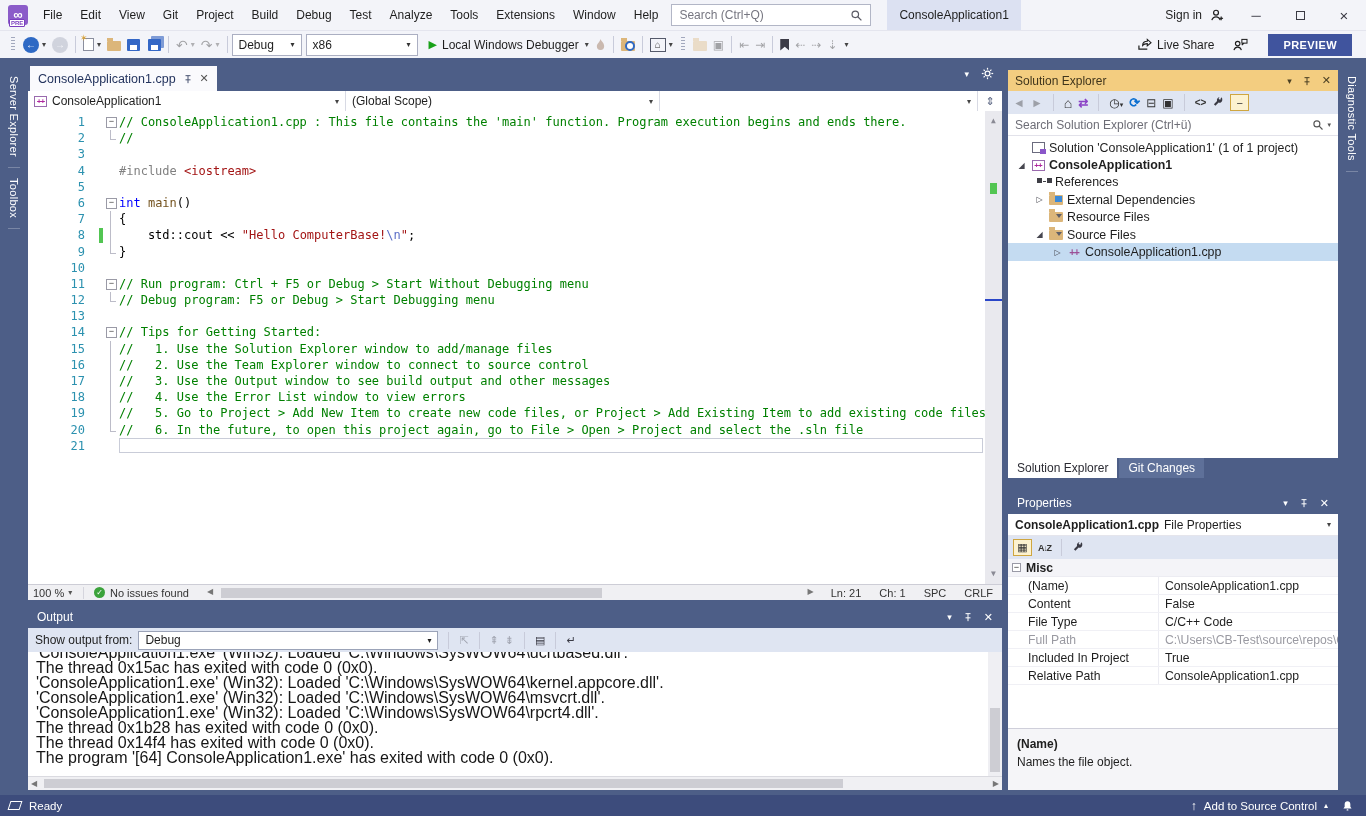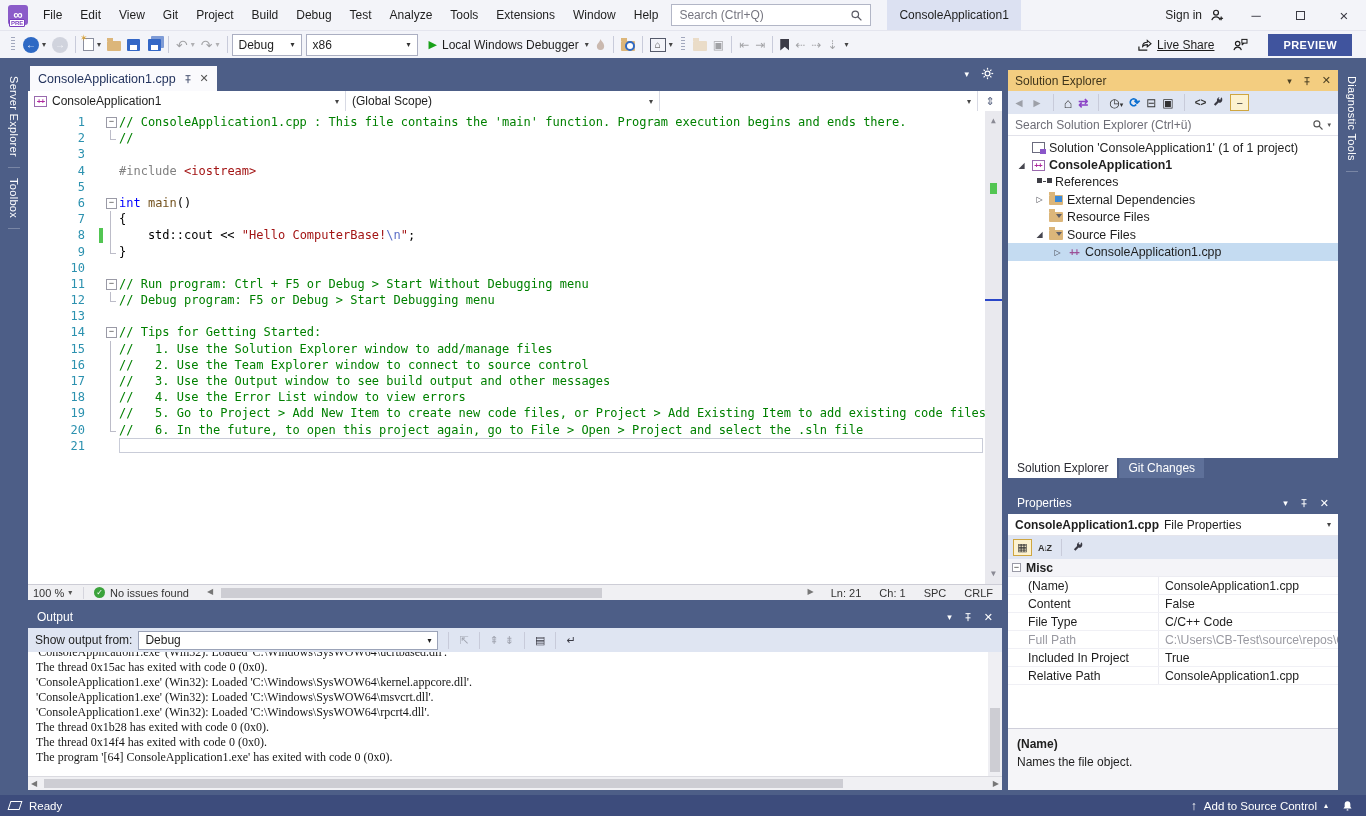--- a/index.html
+++ b/index.html
@@ -49,21 +49,21 @@
   .disk-ico.multi { box-shadow:3px -3px 0 #7E9BD6; margin-left:2px; }
   .tb-select { height:22px; background:#fff; border:1px solid #ABAFC2; display:flex; align-items:center;
                padding:0 6px; gap:6px; flex:none; }
   .tb-select .dd { margin-left:auto; font-size:8px; color:#333; }
   .play { color:#18A118; font-size:11px; }
   .bookmark-ico { width:9px; height:12px; background:#3B3B46;
                   clip-path:polygon(0 0,100% 0,100% 100%,50% 68%,0 100%); }
   .home-box { width:16px; height:14px; border:1px solid #555A6B; text-align:center; line-height:12px; font-size:10px; color:#333; }
   #preview-btn { background:#40549E; color:#fff; font-weight:bold; font-size:11px; letter-spacing:.4px;
                  padding:5px 15px; margin:0 8px 0 10px; flex:none; }
-  #live-share { display:flex; align-items:flex-end; gap:5px; margin-left:auto; padding:0 8px;text-decoration:underline; }
+  #live-share { display:flex; align-items:flex-start; gap:5px; margin-left:auto; padding:0 8px; }
   #feedback-btn { padding:0 10px; }
 
   
   #main { position:absolute; top:58px; left:0; width:1366px; height:737px; display:flex; padding-bottom:5px; }
   .vstrip { width:28px; flex:none; display:flex; flex-direction:column; align-items:center; padding-top:8px; }
   .vtab { writing-mode:vertical-rl; color:#FFF; font-size:11px; padding:10px 0; letter-spacing:.3px;
           border-bottom:1px solid rgba(255,255,255,.25); }
   #vgap { width:6px; flex:none; }
 
   
@@ -121,22 +121,22 @@
   .hgap { height:6px; flex:none; }
   #output-panel { height:184px; flex:none; display:flex; flex-direction:column; background:#fff; }
   .panel-header { height:22px; flex:none; background:#4D5E87; color:#fff; display:flex; align-items:center;
                   padding:0 9px; }
   .panel-header .hicons { margin-left:auto; display:flex; gap:11px; align-items:center; font-size:9px; }
   #output-toolbar { height:24px; flex:none; background:#DFE5F2; display:flex; align-items:center; padding:0 7px; gap:6px; }
   #output-source { width:300px; height:19px; background:#fff; border:1px solid #9BA3B8; display:flex;
                    align-items:center; padding:0 6px; }
   #output-source .dd { margin-left:auto; font-size:8px; }
   .ot-ico { font-size:11px; color:#3A3A44; }
-  #output-log { flex:1; overflow:hidden; position:relative; font-family:Liberation Serif, serif;
-                font-size:12px; line-height:15px; color:#161616; }
+  #output-log { flex:1; overflow:hidden; position:relative; font-family:Liberation Sans, sans-serif;
+                font-size:16px; line-height:15px; color:#161616; }
   #output-log .inner { transform:translateY(-7px); padding-left:8px; }
   #output-vscroll { position:absolute; right:0; top:0; bottom:0; width:14px; background:#EFEFF3; }
   #output-vscroll .thumb { position:absolute; left:2px; right:2px; top:45%; height:52%; background:#CDCDD3; }
   #output-hscroll { height:14px; flex:none; background:#F0F0F3; border-top:1px solid #DADAE0; position:relative; }
   #output-hscroll .thumb { position:absolute; top:2px; height:9px; left:16px; width:82%; background:#CDCDD3; }
   #output-hscroll .arr { position:absolute; top:2px; font-size:8px; color:#777; }
 
   
   #right-col { width:330px; flex:none; display:flex; flex-direction:column; }
   #right-col .spacer12 { height:12px; flex:none; }

